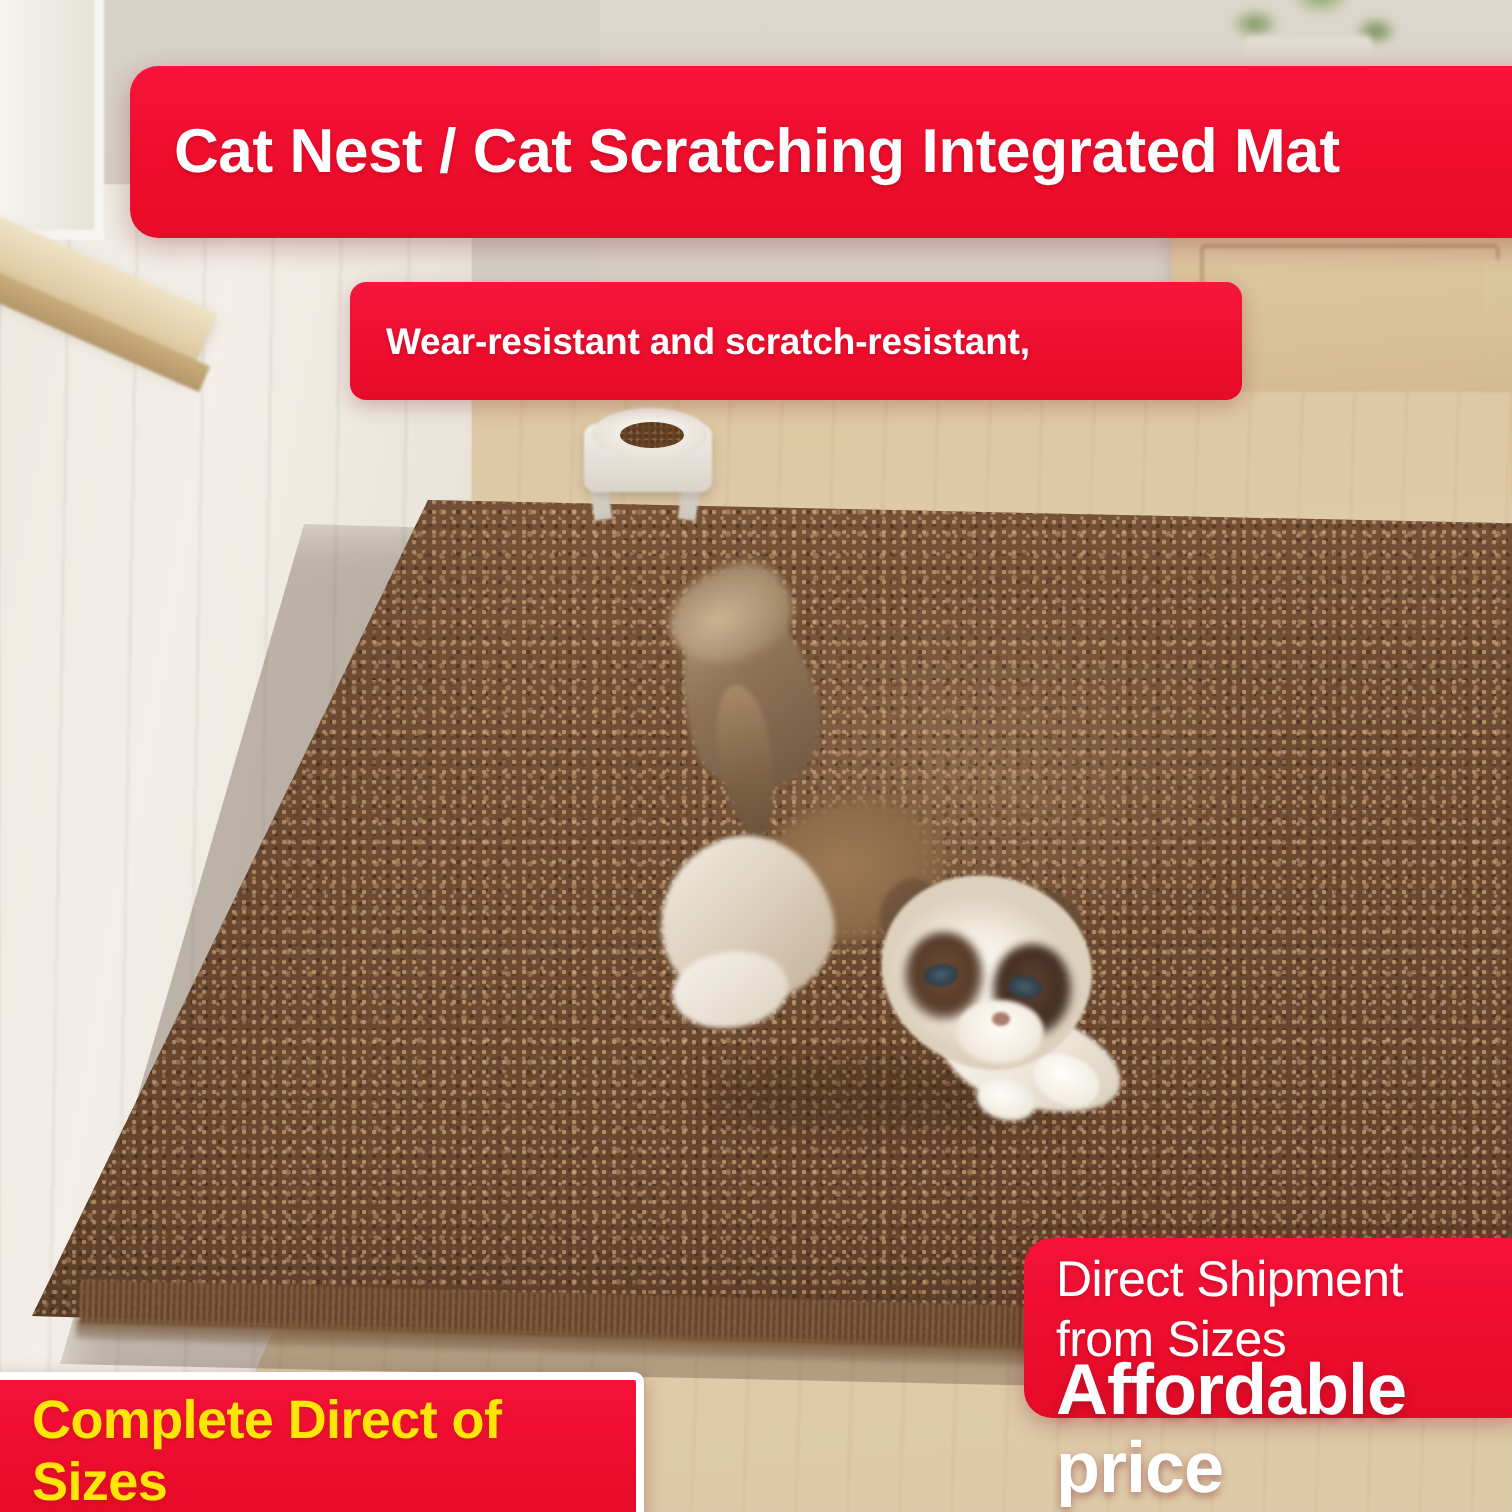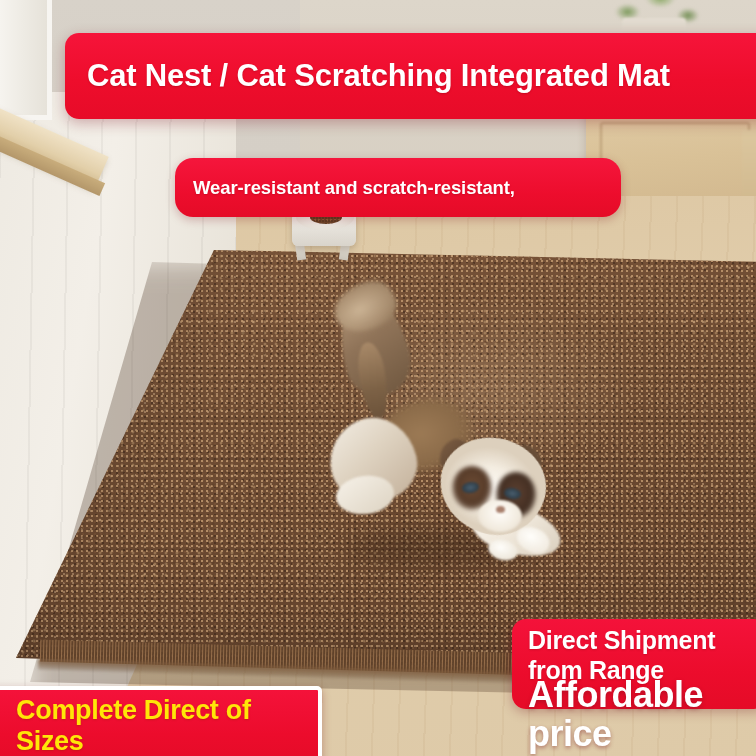--- a/index.html
+++ b/index.html
@@ -372,23 +372,23 @@
   .banner-title .txt {
     color:#ffffff;
     font-size:31px;
     font-weight:bold;
     letter-spacing:-0.2px;
     line-height:1.1;
     text-shadow:0 1px 2px rgba(130,0,18,.35);
   }
 
   .banner-sub {
-    position:absolute; left:175px; top:158px; width:446px; height:59px;
+    position:absolute; left:175px; top:141px; width:446px; height:59px;
     background:linear-gradient(180deg,#f5163c 0%,#ed0d2d 60%,#e50b27 100%);
-    border-radius:18px;
+    border-radius:8px;
     display:flex; flex-direction:column; justify-content:center;
     padding:0 18px;
     box-shadow:0 3px 10px rgba(120,10,25,.26);
   }
   .banner-sub .line {
     color:#ffffff;
     font-size:18.5px;
     font-weight:bold;
     line-height:1.28;
     letter-spacing:-0.1px;
@@ -415,21 +415,21 @@
   .badge-direct {
     position:absolute; left:512px; top:619px; width:256px; height:90px;
     background:linear-gradient(180deg,#f4123a 0%,#ec0c2c 60%,#e50b27 100%);
     border-radius:14px;
     padding:7px 12px 0 16px;
     box-shadow:0 3px 12px rgba(110,8,22,.3);
   }
   .badge-direct .line {
     color:#ffffff;
     font-size:25px;
-    font-weight:bold;
+    font-weight:normal;
     line-height:1.18;
     letter-spacing:-0.3px;
     text-shadow:0 1px 2px rgba(130,0,18,.3);
   }
 
   .badge-price {
     position:absolute; left:512px; top:676px; width:250px; height:90px;
     padding-left:16px;
     overflow:hidden;
   }
@@ -518,21 +518,21 @@
     <span class="line">Wear-resistant and scratch-resistant,</span>
   </div>
 
   <div class="badge-sizes">
     <div class="line">Complete Direct of</div>
     <div class="line">Sizes</div>
   </div>
 
   <div class="badge-direct">
     <div class="line">Direct Shipment</div>
-    <div class="line">from Range</div>
+    <div class="line">from Sizes</div>
   </div>
 
   <div class="badge-price">
     <div class="line">Affordable</div>
     <div class="line">price</div>
   </div>
 
 </div>
 
 </body></html>

